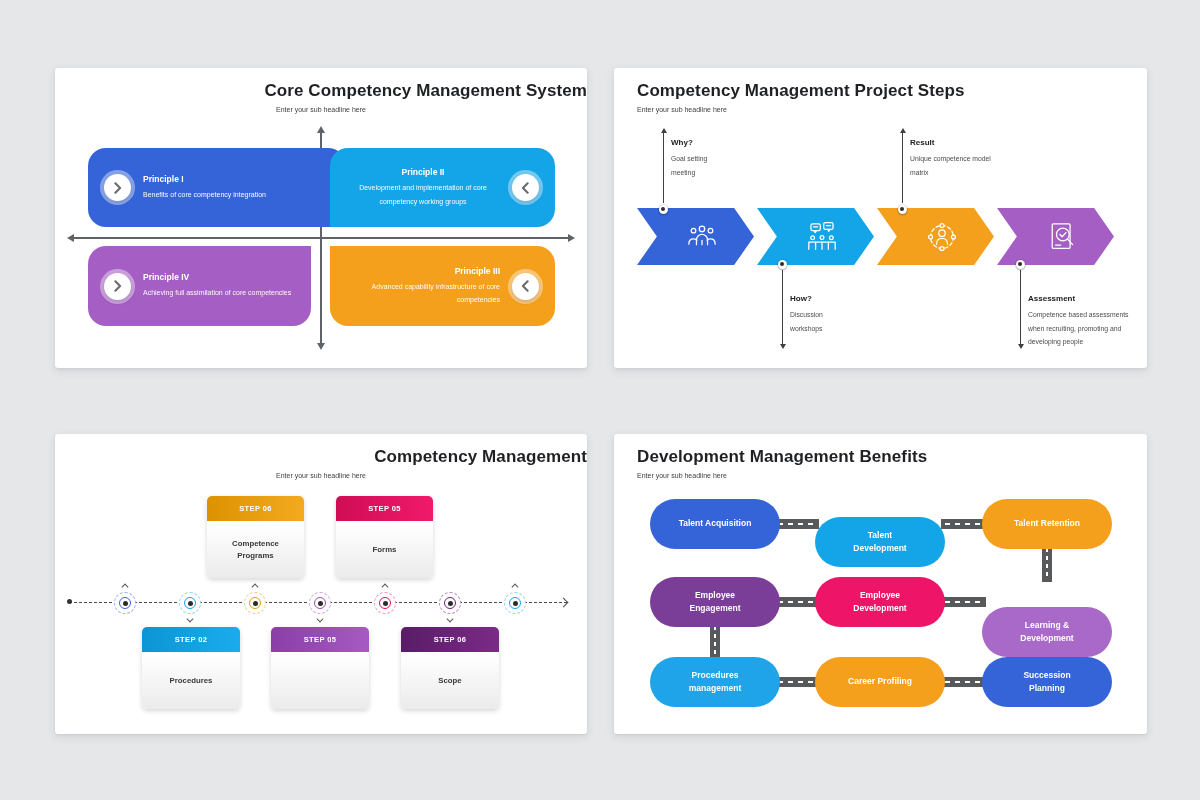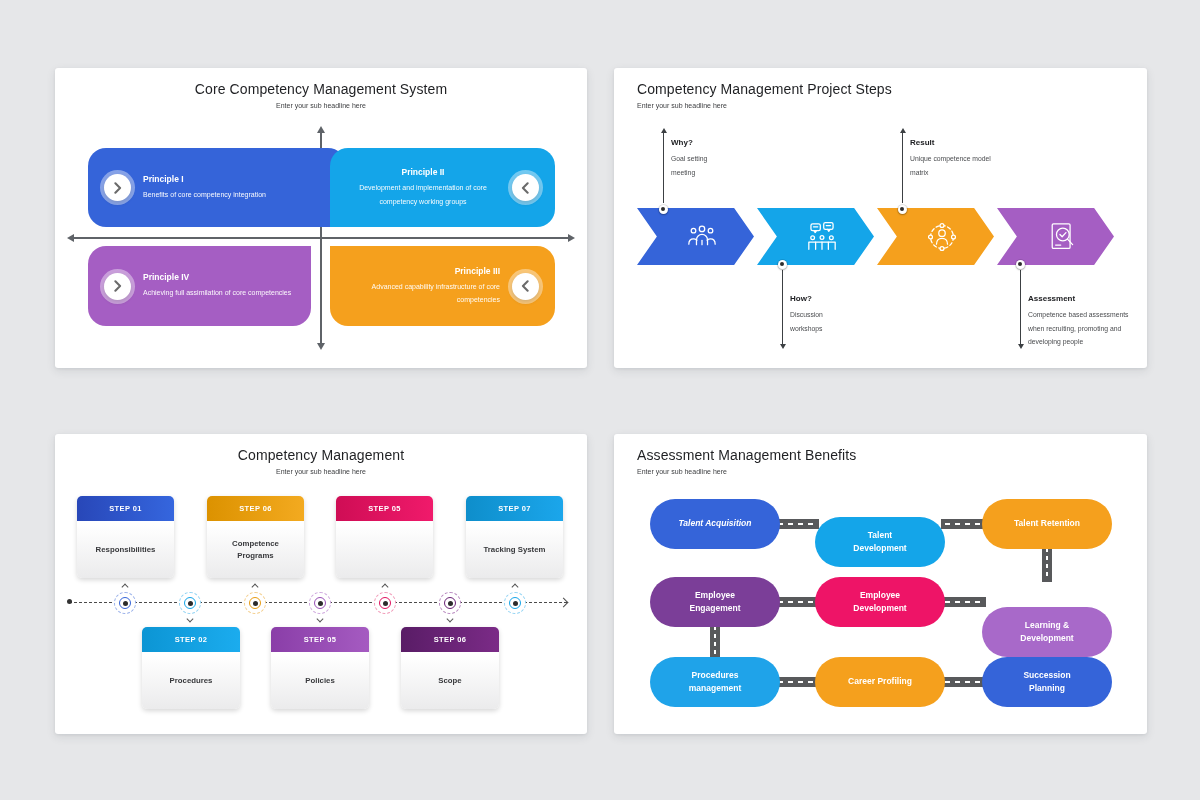--- a/index.html
+++ b/index.html
@@ -6,21 +6,21 @@
   html,body { width:1200px; height:800px; }
   body { background:#E6E7E9; font-family:"Liberation Sans", sans-serif; position:relative; overflow:hidden; }
 
   .slide { position:absolute; background:#fff; border-radius:3px;
            box-shadow:0 3px 10px rgba(40,45,60,.10), 0 1px 3px rgba(40,45,60,.08); }
   #slide-quadrant { left:55px; top:68px;  width:532px; height:300px; }
   #slide-steps    { left:614px; top:68px; width:533px; height:300px; }
   #slide-timeline { left:55px; top:434px; width:532px; height:300px; }
   #slide-benefits { left:614px; top:434px; width:533px; height:300px; }
 
-  .s-title { font-size:14px; font-weight:400; color:#1f2023; letter-spacing:.1px; }
+  .s-title { font-size:17px; font-weight:700; color:#1f2023; letter-spacing:.1px;text-align:right; }
   .s-sub   { font-size:7px; color:#3f4043; margin-top:5px; }
   .head-center { position:absolute; left:0; right:0; top:13px; text-align:center; }
   .head-left   { position:absolute; left:23px; top:13px; text-align:left; }
 
   
   .axis { position:absolute; background:#5f6368; }
   .axis-v { left:265px; top:64px; width:2px; height:212px; }
   .axis-v::before { content:""; position:absolute; top:-6px; left:-3px; border-left:4px solid transparent; border-right:4px solid transparent; border-bottom:7px solid #5f6368; }
   .axis-v::after  { content:""; position:absolute; bottom:-6px; left:-3px; border-left:4px solid transparent; border-right:4px solid transparent; border-top:7px solid #5f6368; }
   .axis-h { left:18px; top:169px; width:496px; height:2px; }
@@ -113,21 +113,21 @@
   .tick { position:absolute; width:5px; height:5px; border-top:1.4px solid #555; border-right:1.4px solid #555; }
   .tick-up   { top:153px; transform:translate(-50%,-50%) rotate(-45deg); }
   .tick-down { top:185px; transform:translate(-50%,-50%) rotate(135deg); }
   .tk1 { left:70px; } .tk2 { left:135px; } .tk3 { left:200px; } .tk4 { left:265px; }
   .tk5 { left:330px; } .tk6 { left:395px; } .tk7 { left:460px; }
 
   
   .pill { position:absolute; width:130px; height:50px; border-radius:25px; color:#fff;
           display:flex; align-items:center; justify-content:center; text-align:center;
           font-size:8.5px; font-weight:700; line-height:1.55; padding:0 25px; z-index:2; }
-  .p1 { left:36px;  top:65px;  background:#3564D9;font-style:italic; }
+  .p1 { left:36px;  top:65px;  background:#3564D9; }
   .p2 { left:201px; top:65px;  background:#14A5E9;margin-top:18px; }
   .p3 { left:368px; top:65px;  background:#F5A01D; }
   .p4 { left:36px;  top:143px; background:#7B3E98; }
   .p5 { left:201px; top:143px; background:#EE1467; }
   .p6 { left:368px; top:143px; background:#A869C9;margin-top:30px; }
   .p7 { left:36px;  top:223px; background:#1FA3E9; }
   .p8 { left:201px; top:223px; background:#F5A01D; }
   .p9 { left:368px; top:223px; background:#3564D9; }
   .one-line { white-space:nowrap; }
 
@@ -279,42 +279,34 @@
   <span class="cdot cd3"></span>
   <span class="cdot cd4"></span>
 </section>
 
 <section class="slide" id="slide-timeline">
   <div class="head-center">
     <div class="s-title">Competency Management</div>
     <div class="s-sub">Enter your sub headline here</div>
   </div>
 
-  <div class="tcard tc1">
-    <div class="thead h1">STEP 01</div>
-    <div class="tbody">Responsibilities</div>
-  </div>
   <div class="tcard tc3">
     <div class="thead h3">STEP 06</div>
     <div class="tbody">Competence Programs</div>
   </div>
   <div class="tcard tc5">
     <div class="thead h5">STEP 05</div>
-  </div>
-  <div class="tcard tc7">
-    <div class="thead h7">STEP 07</div>
-    <div class="tbody">Tracking System</div>
+    <div class="tbody">Forms</div>
   </div>
   <div class="tcard tc2">
     <div class="thead h2">STEP 02</div>
     <div class="tbody">Procedures</div>
   </div>
   <div class="tcard tc4">
     <div class="thead h4">STEP 05</div>
-    <div class="tbody">Policies</div>
   </div>
   <div class="tcard tc6">
     <div class="thead h6">STEP 06</div>
     <div class="tbody">Scope</div>
   </div>
 
   <div class="tl-line"></div>
   <div class="mk mk1">
       <span class="mk-ring">
         <span class="mk-dot"></span>
@@ -354,21 +346,21 @@
   <span class="tick tick-down tk2"></span>
   <span class="tick tick-up tk3"></span>
   <span class="tick tick-down tk4"></span>
   <span class="tick tick-up tk5"></span>
   <span class="tick tick-down tk6"></span>
   <span class="tick tick-up tk7"></span>
 </section>
 
 <section class="slide" id="slide-benefits">
   <div class="head-left">
-    <div class="s-title">Assessment Management Benefits</div>
+    <div class="s-title">Development Management Benefits</div>
     <div class="s-sub">Enter your sub headline here</div>
   </div>
 
   <div class="road-h rh1"></div>
   <div class="road-h rh2"></div>
   <div class="road-h rh3"></div>
   <div class="road-h rh4"></div>
   <div class="road-h rh5"></div>
   <div class="road-h rh6"></div>
   <div class="road-v rv1"></div>

